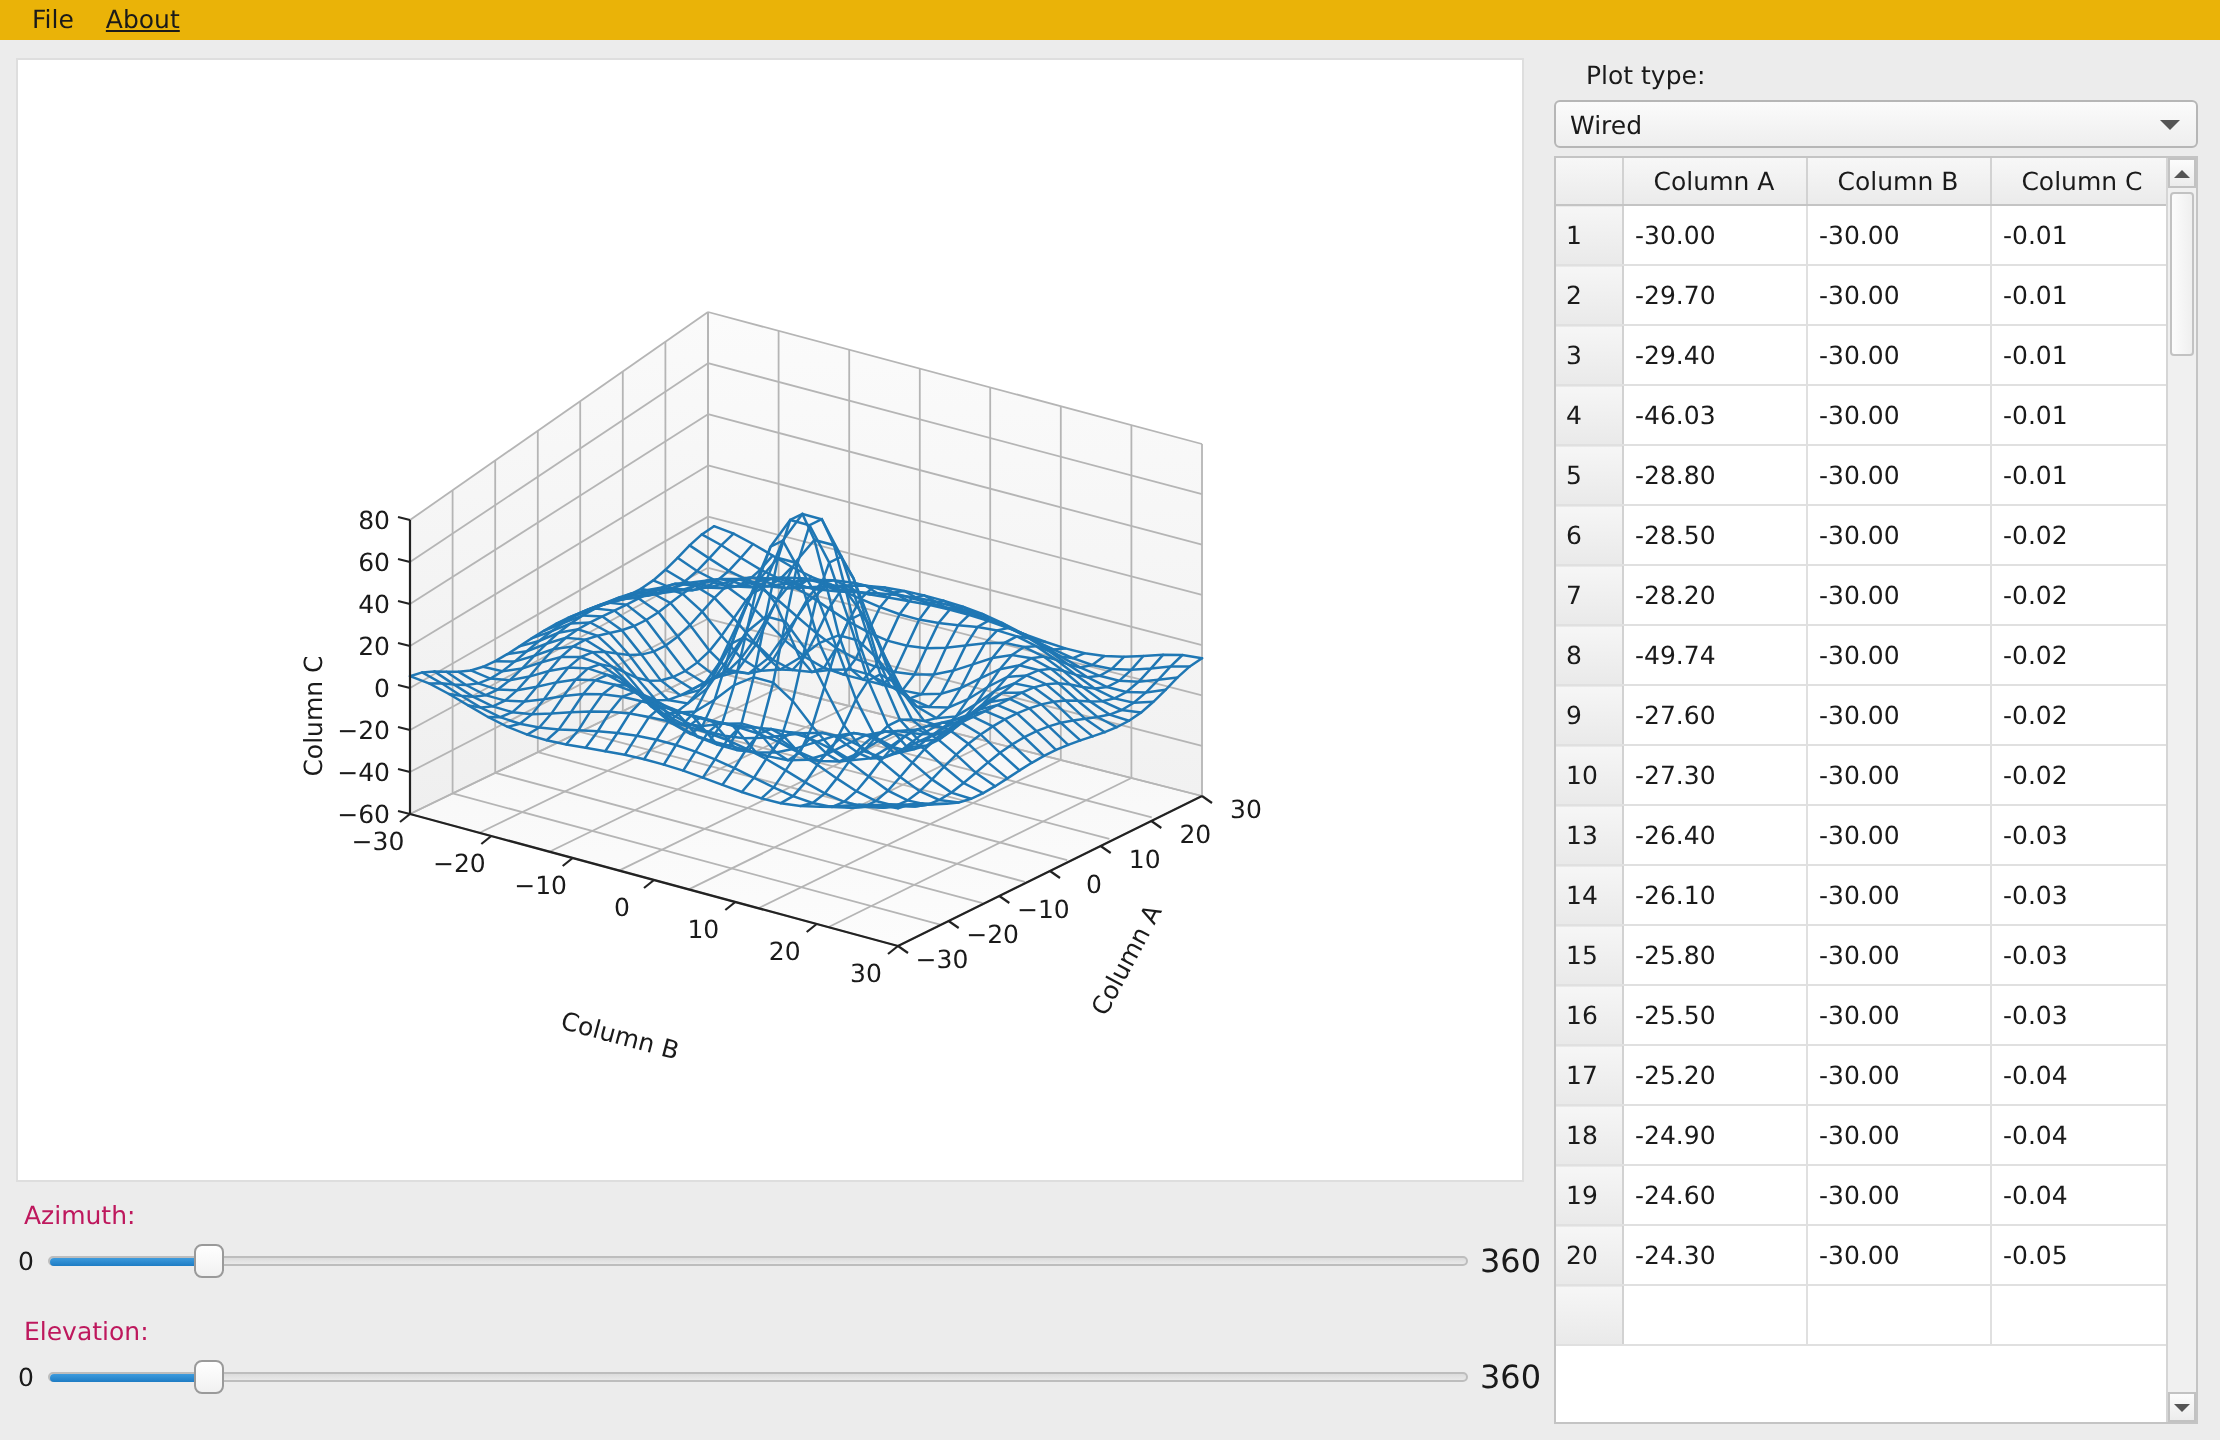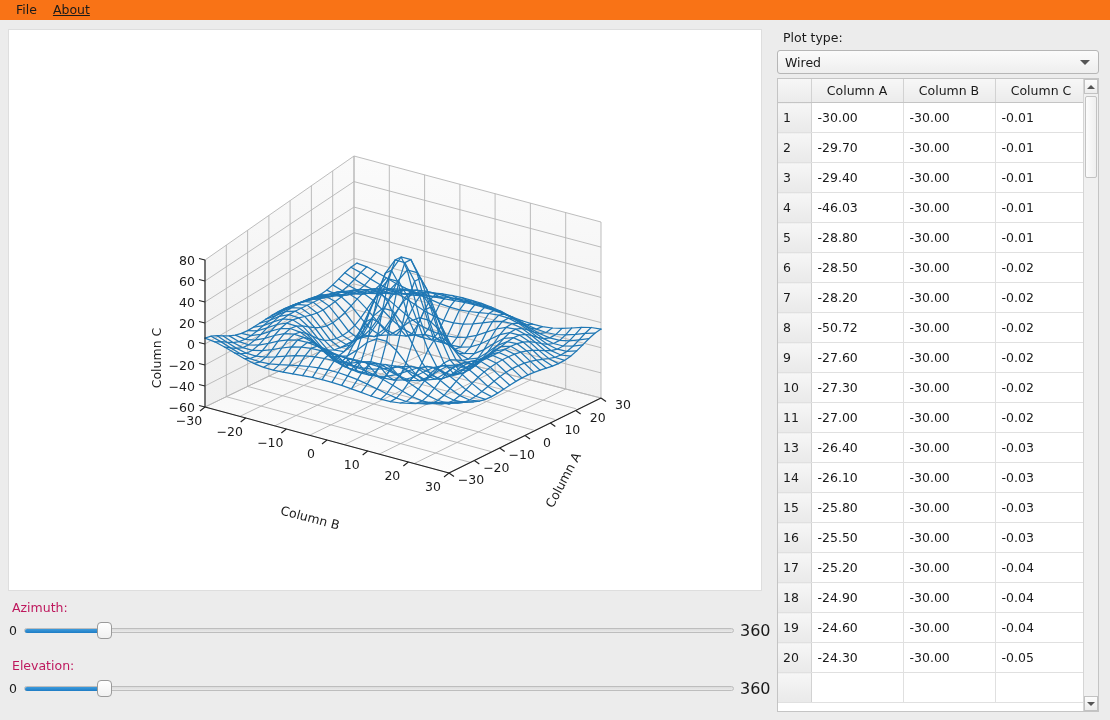--- a/index.html
+++ b/index.html
@@ -9,21 +9,21 @@
     background: #ececec;
     font-family: "DejaVu Sans", sans-serif;
     font-size: 12px;
     color: #1a1a1a;
   }
   #app { position: relative; width: 1110px; height: 720px; }
 
   
   #menubar {
     position: absolute; left: 0; top: 0; width: 1110px; height: 20px;
-    background: #f97316;
+    background: #eab308;
     display: flex; align-items: center;
     padding-left: 8px; box-sizing: border-box;
   }
   .menu-item {
     padding: 2px 8px; font-size: 12.5px; color: #1a1a1a;
     cursor: default; line-height: 14px;
   }
   .menu-item .mn { text-decoration: underline; }
 
   
@@ -82,21 +82,21 @@
     box-sizing: border-box;
   }
 
   
   #right-pane {
     position: absolute; left: 770px; top: 20px;
     width: 340px; height: 700px;
     background: #ececec;
   }
   #plot-type-label {
-    position: absolute; left: 13px; top: 10px;
+    position: absolute; left: 23px; top: 10px;
     font-size: 12.5px; color: #1a1a1a;
   }
   #plot-type-combo {
     position: absolute; left: 7px; top: 30px;
     width: 322px; height: 24px;
     background: linear-gradient(#fbfbfb, #eeeeee);
     border: 1px solid #b6b6b6; border-radius: 3px;
     box-sizing: border-box;
     display: flex; align-items: center;
     cursor: default;
@@ -522,39 +522,33 @@
                 <td>-0.02</td>
               </tr>
               <tr>
                 <td class="idx">7</td>
                 <td>-28.20</td>
                 <td>-30.00</td>
                 <td>-0.02</td>
               </tr>
               <tr>
                 <td class="idx">8</td>
-                <td>-50.72</td>
+                <td>-49.74</td>
                 <td>-30.00</td>
                 <td>-0.02</td>
               </tr>
               <tr>
                 <td class="idx">9</td>
                 <td>-27.60</td>
                 <td>-30.00</td>
                 <td>-0.02</td>
               </tr>
               <tr>
                 <td class="idx">10</td>
                 <td>-27.30</td>
-                <td>-30.00</td>
-                <td>-0.02</td>
-              </tr>
-              <tr>
-                <td class="idx">11</td>
-                <td>-27.00</td>
                 <td>-30.00</td>
                 <td>-0.02</td>
               </tr>
               <tr>
                 <td class="idx">13</td>
                 <td>-26.40</td>
                 <td>-30.00</td>
                 <td>-0.03</td>
               </tr>
               <tr>

